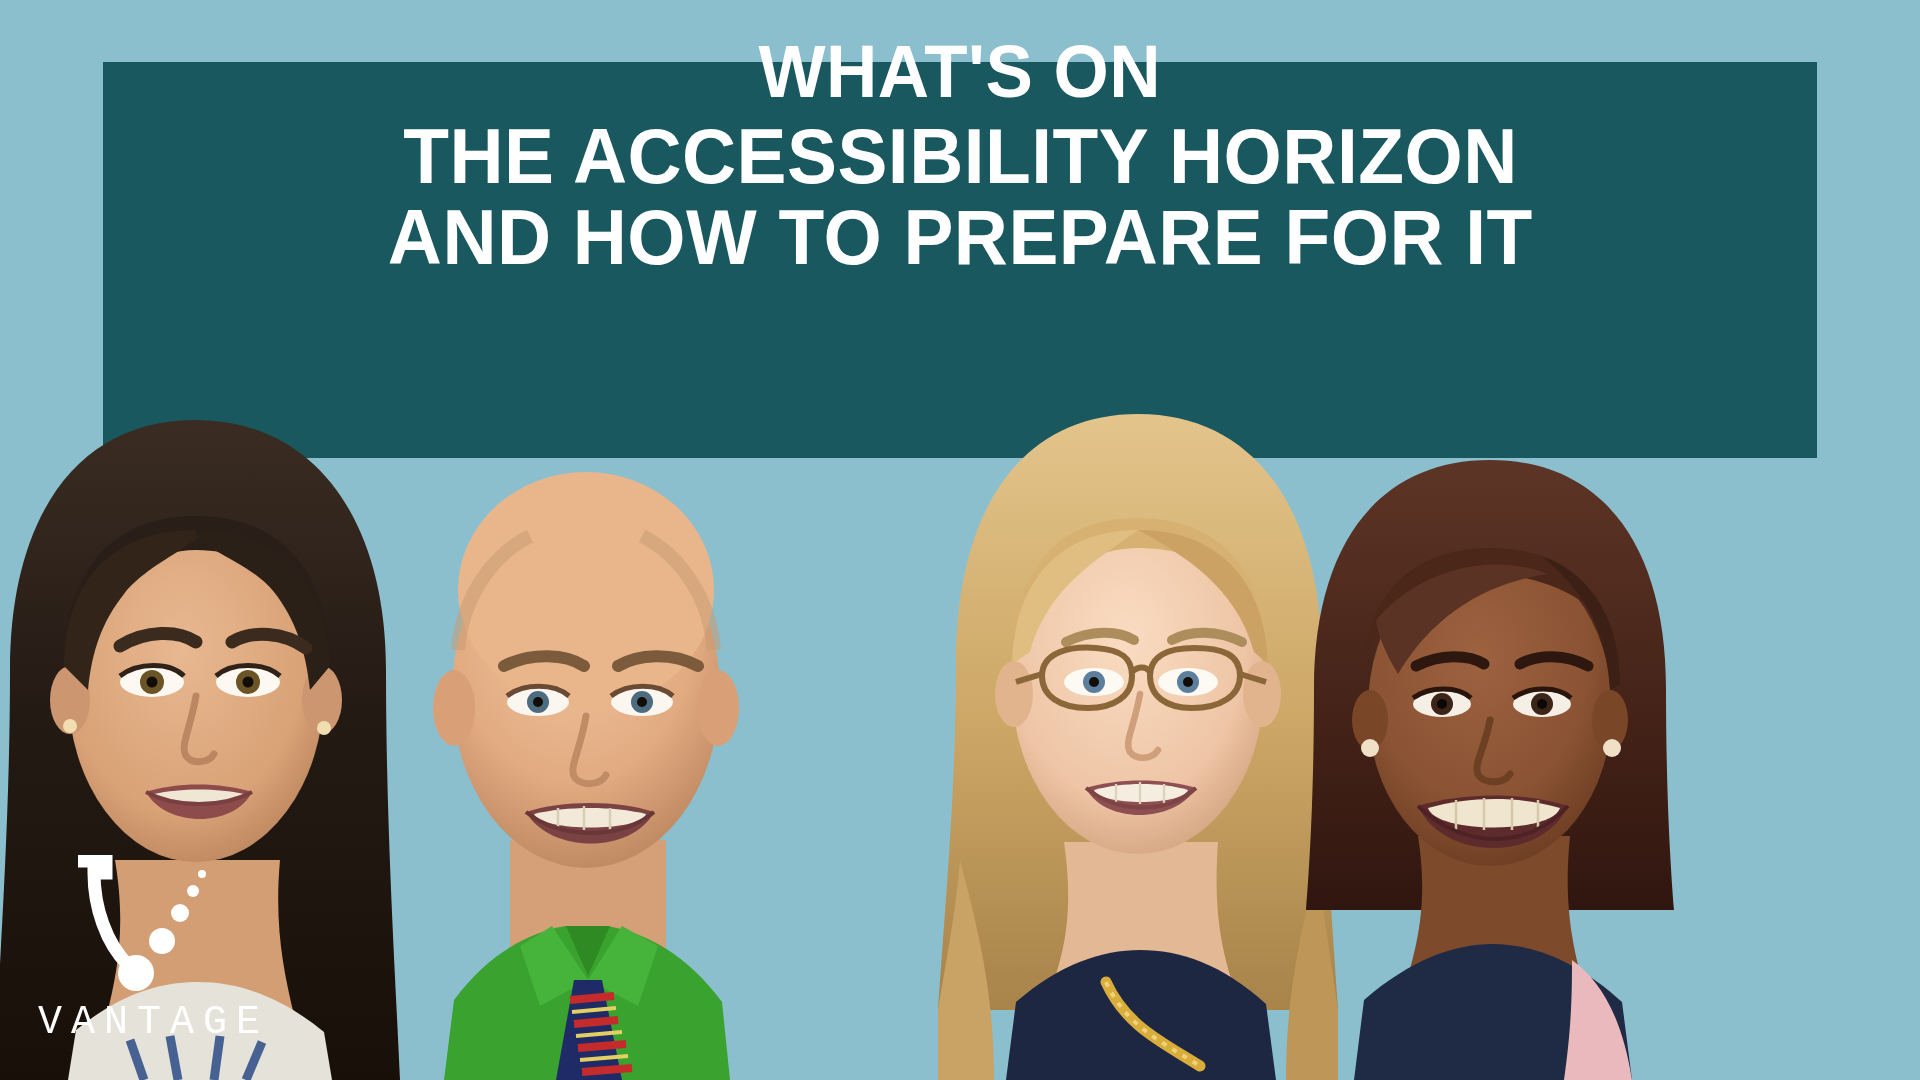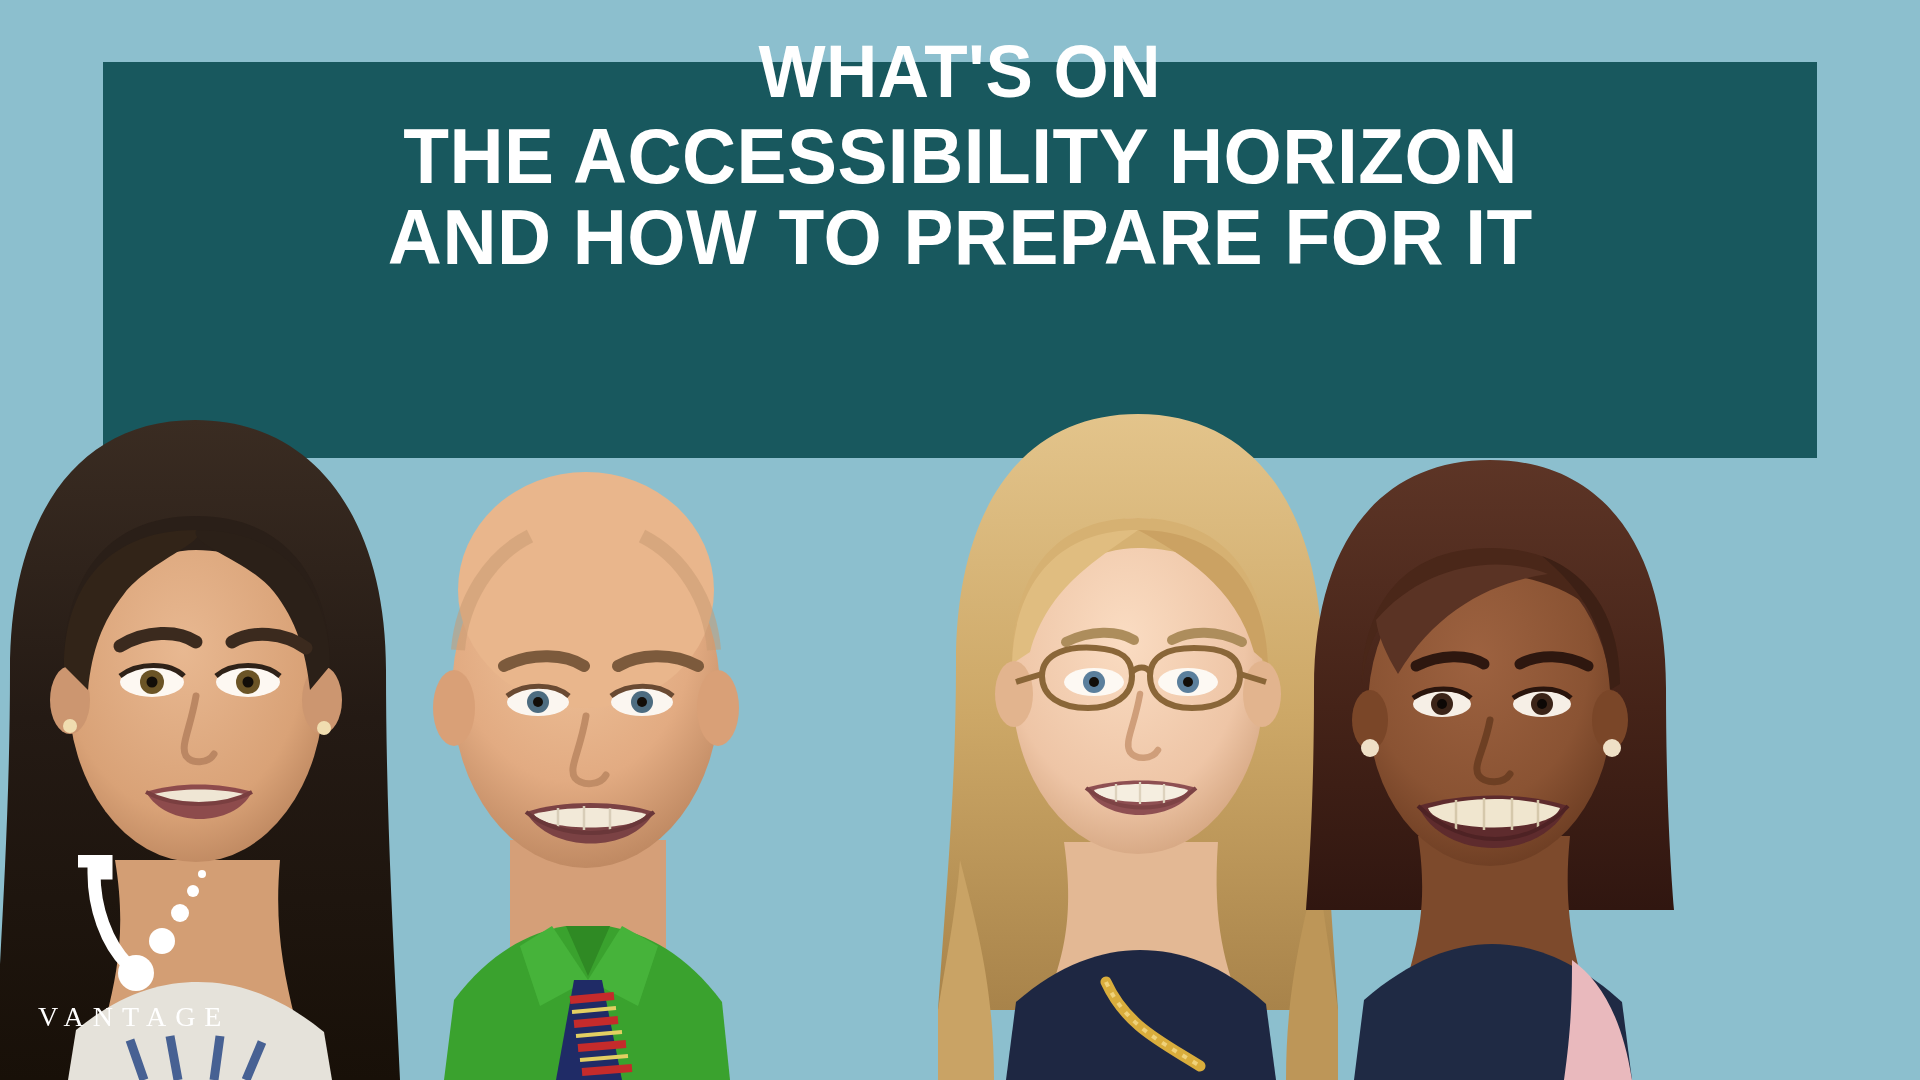--- a/index.html
+++ b/index.html
@@ -77,22 +77,22 @@
     left: 38px; bottom: 10px;
     z-index: 20;
     width: 270px; height: 215px;
   }
   #vantage-mark { position: absolute; left: 28px; top: 0; width: 150px; height: 150px; }
   #vantage-word {
     position: absolute;
     left: 0; top: 148px;
     width: 260px;
     color: #ffffff;
-    font-family: Liberation Serif, serif;
-    font-size: 28px;
+    font-family: Liberation Mono, monospace;
+    font-size: 40px;
     letter-spacing: 9px;
     line-height: 1;
     white-space: nowrap;
   }
 </style>
 </head>
 <body>
 
 <div id="stage">
 

